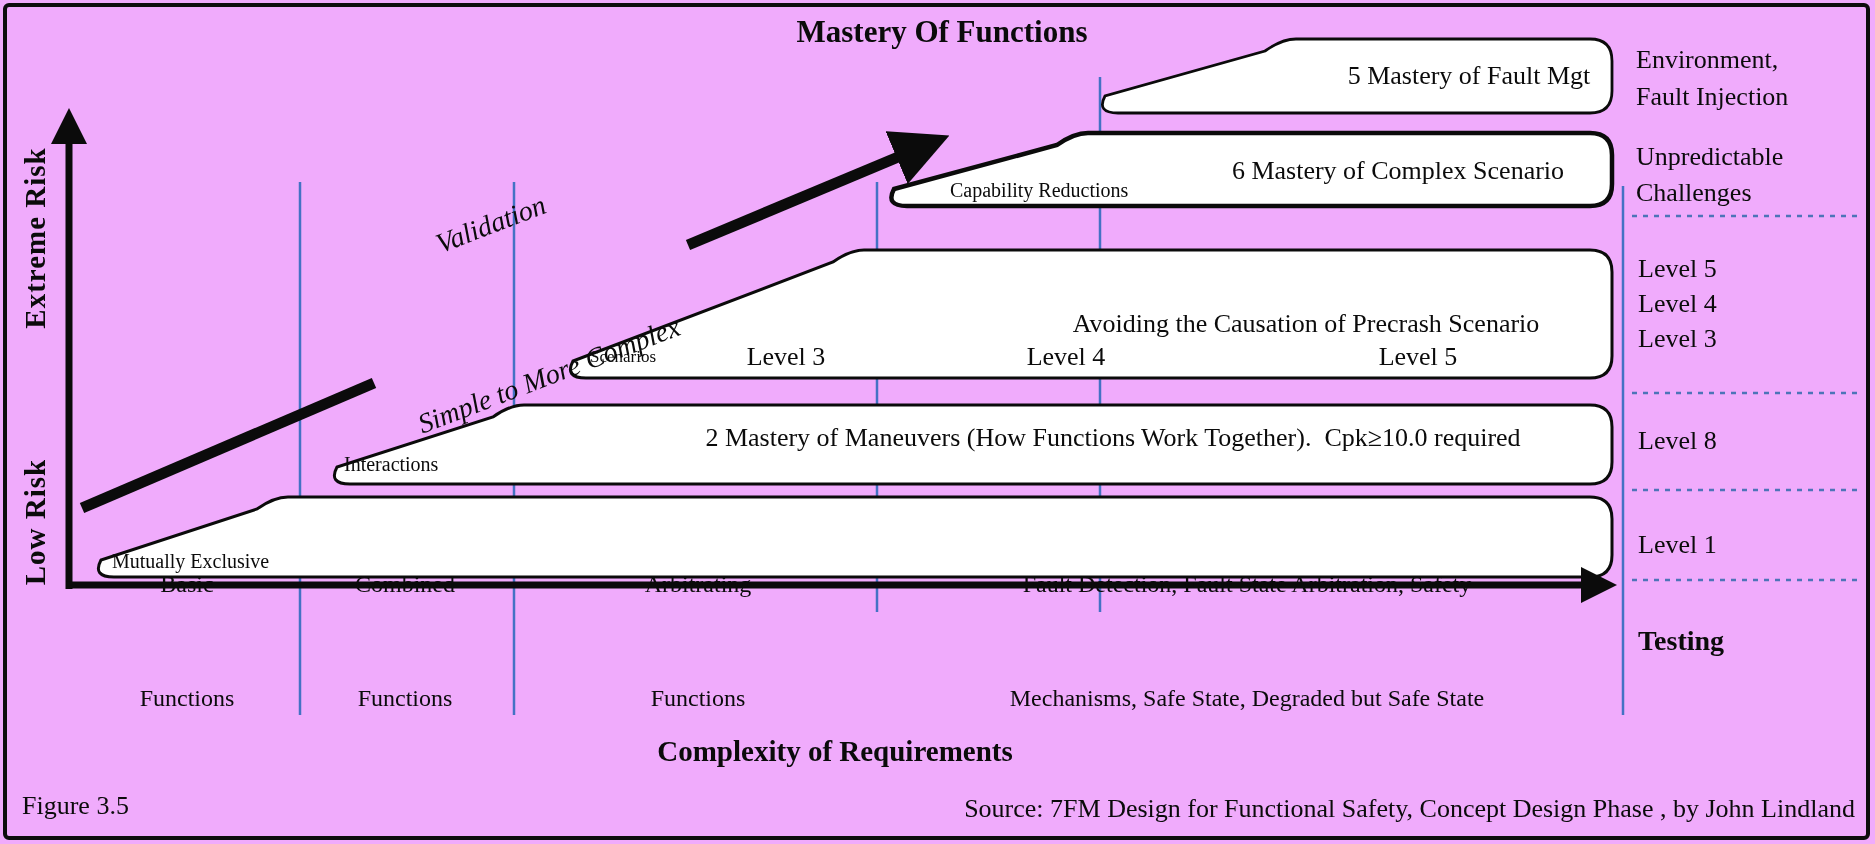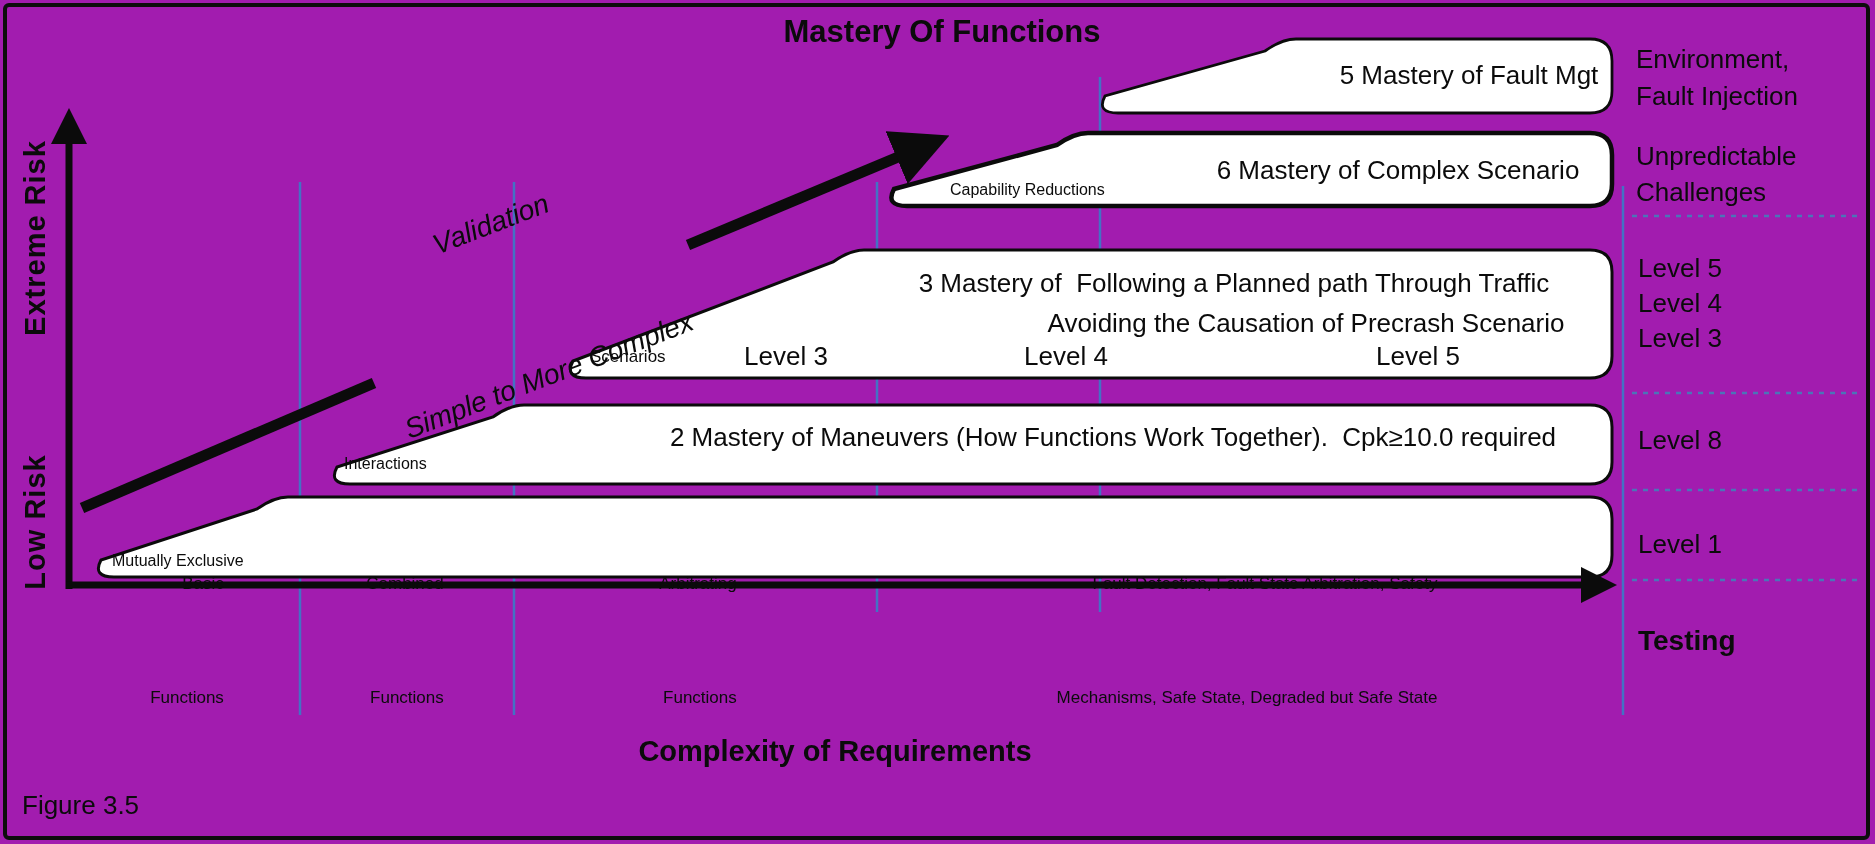--- a/index.html
+++ b/index.html
@@ -1,44 +1,44 @@
 <!DOCTYPE html>
 <html><head>
 <meta charset="utf-8">
 <style>
   html,body{margin:0;padding:0;background:#ffffff;}
   #stage{
     position:relative;
     width:1875px;height:844px;
-    background:#a21caf;
-    font-family:Liberation Sans, sans-serif;
+    background:#f0abfc;
+    font-family:Liberation Serif, serif;
     color:#000;
     overflow:hidden;
     box-sizing:border-box;
   }
   #frame{
     position:absolute;left:3px;top:3px;right:5px;bottom:4px;
     border:4px solid #0d0d0d;border-radius:6px;
     pointer-events:none;
   }
   svg.layer{position:absolute;left:0;top:0;}
   .lbl{
     position:absolute;
     transform:translate(-50%,-50%);
     white-space:pre;
     color:#0b0b0b;
     line-height:1.05;
   }
   .left-anchor{transform:translate(0,-50%);}
   .right-anchor{transform:translate(0,-50%);}
   .banner-main{font-size:26px;}
-  .corner-lbl{font-size:16px;}
+  .corner-lbl{font-size:20px;}
   .level-marker{font-size:26px;}
   .right-col{font-size:26px;}
-  .axis-cat{font-size:17px;text-align:right;line-height:38px;}
+  .axis-cat{font-size:24px;text-align:center;line-height:38px;}
   .bold{font-weight:bold;}
   .title{font-size:31px;font-weight:bold;}
   .rot-90{transform:translate(-50%,-50%) rotate(-90deg);font-size:29px;font-weight:bold;letter-spacing:1px;}
   .diag-text{
     font-size:28px;font-style:italic;
     text-align:center;line-height:54px;
     transform:translate(-50%,-50%) rotate(-21deg);
   }
   .figure-caption{font-size:26px;}
 </style>
@@ -86,21 +86,20 @@
   <div class="lbl diag-text" style="left:520px;top:300px">
     <div>Validation</div>
     <div>Simple to More Complex</div>
   </div>
 
   <div class="lbl corner-lbl left-anchor" style="left:112px;top:561px">Mutually Exclusive</div>
 
   <div class="lbl banner-main" style="left:1113px;top:438px">2 Mastery of Maneuvers (How Functions Work Together).  Cpk≥10.0 required</div>
   <div class="lbl corner-lbl left-anchor" style="left:344px;top:464px">Interactions</div>
 
-  <div class="lbl banner-main" style="left:1234px;top:284px">3 Mastery of  Following a Planned path Through Traffic</div>
   <div class="lbl banner-main" style="left:1306px;top:324px">Avoiding the Causation of Precrash Scenario</div>
   <div class="lbl corner-lbl left-anchor" style="left:590px;top:357px;font-size:17px">Scenarios</div>
   <div class="lbl level-marker" style="left:786px;top:357px">Level 3</div>
   <div class="lbl level-marker" style="left:1066px;top:357px">Level 4</div>
   <div class="lbl level-marker" style="left:1418px;top:357px">Level 5</div>
 
   <div class="lbl banner-main" style="left:1398px;top:171px">6 Mastery of Complex Scenario</div>
   <div class="lbl corner-lbl left-anchor" style="left:950px;top:190px">Capability Reductions</div>
 
   <div class="lbl banner-main" style="left:1469px;top:76px">5 Mastery of Fault Mgt</div>
@@ -128,15 +127,16 @@
     <div>Arbitrating</div>
     <div>Functions</div>
   </div>
   <div class="lbl axis-cat" style="left:1247px;top:641px">
     <div>Fault Detection, Fault State Arbitration, Safety</div>
     <div>Mechanisms, Safe State, Degraded but Safe State</div>
   </div>
 
   <div class="lbl bold" style="left:835px;top:751px;font-size:29px">Complexity of Requirements</div>
   <div class="lbl figure-caption left-anchor" style="left:22px;top:806px">Figure 3.5</div>
+  <div class="lbl figure-caption right-anchor" style="right:20px;left:auto;top:809px">Source: 7FM Design for Functional Safety, Concept Design Phase , by John Lindland</div>
 
   <div id="frame"></div>
 </div>
 
 </body></html>

